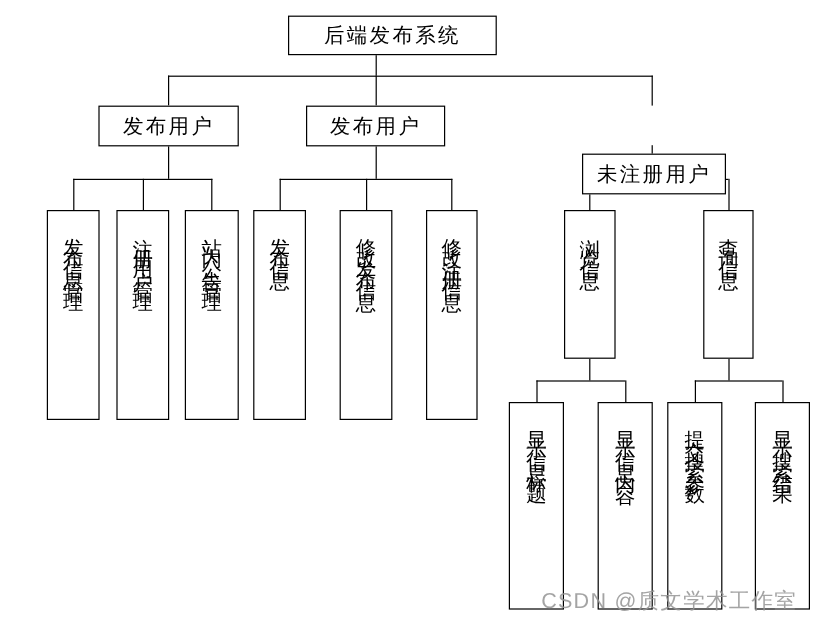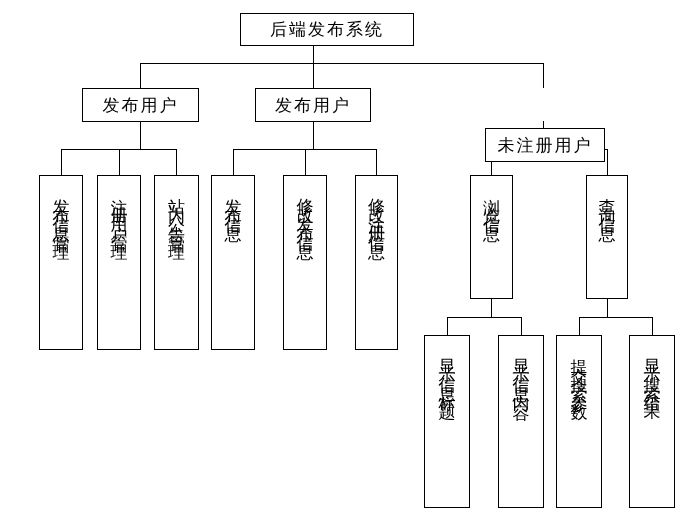--- a/index.html
+++ b/index.html
@@ -147,14 +147,15 @@
   <div class="node vbox" style="left:498px; top:335px; width:46px; height:173px;">
     <span class="vtext">显示信息内容</span>
   </div>
   <div class="node vbox" style="left:556px; top:335px; width:46px; height:173px;">
     <span class="vtext">提交搜索参数</span>
   </div>
   <div class="node vbox" style="left:629px; top:335px; width:46px; height:173px;">
     <span class="vtext">显示搜索结果</span>
   </div>
 
+  <div class="watermark">CSDN @质文学术工作室</div>
 
 </div>
 
 </body></html>

